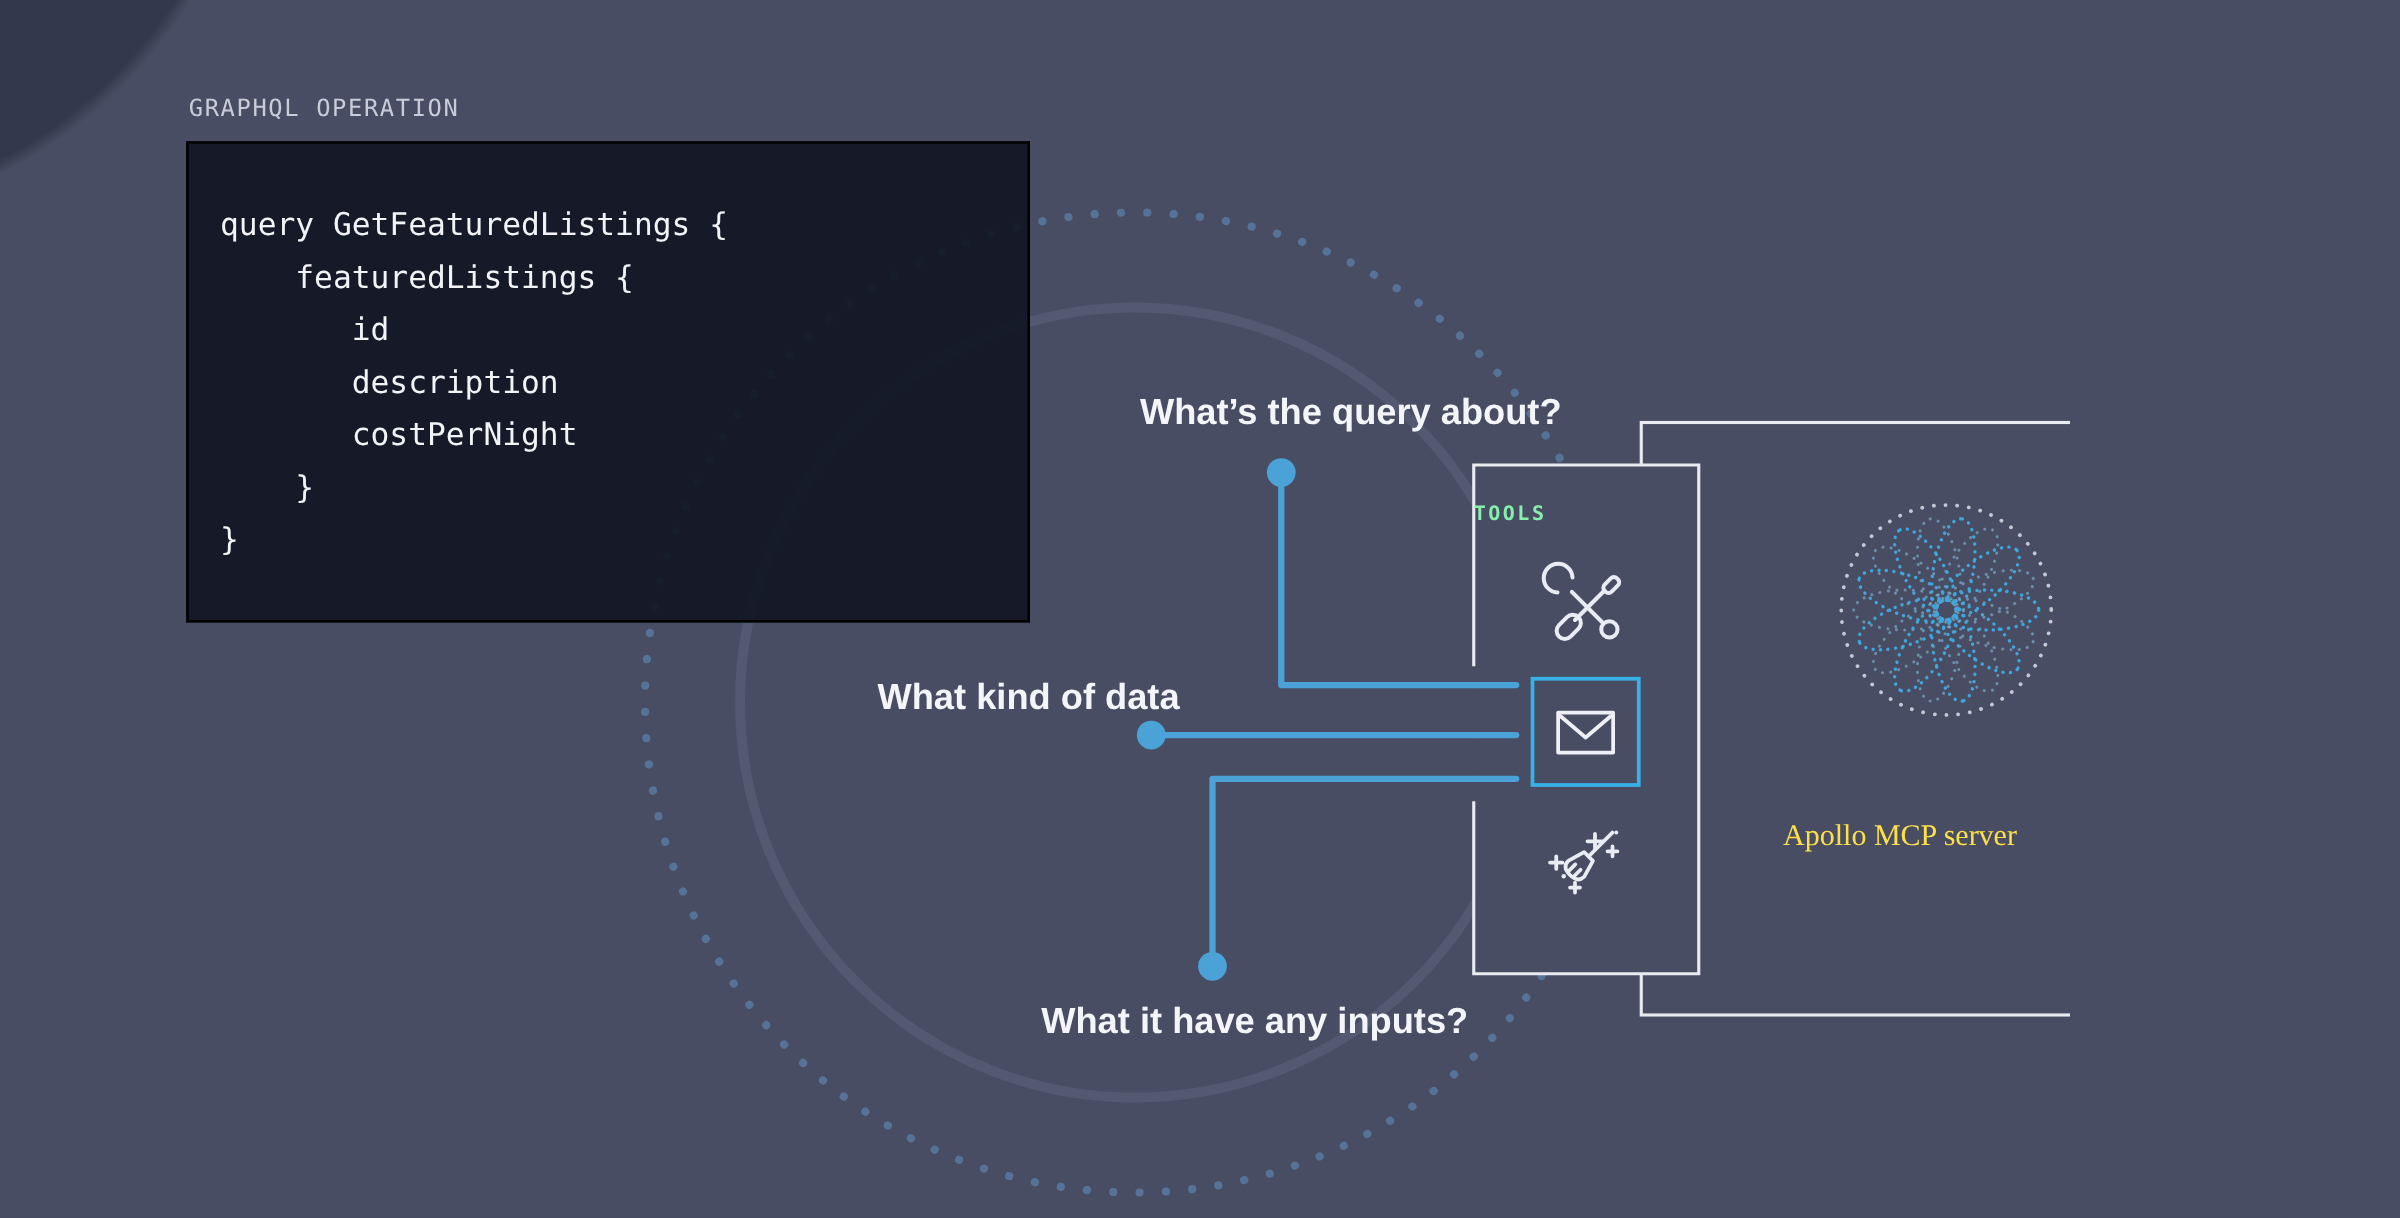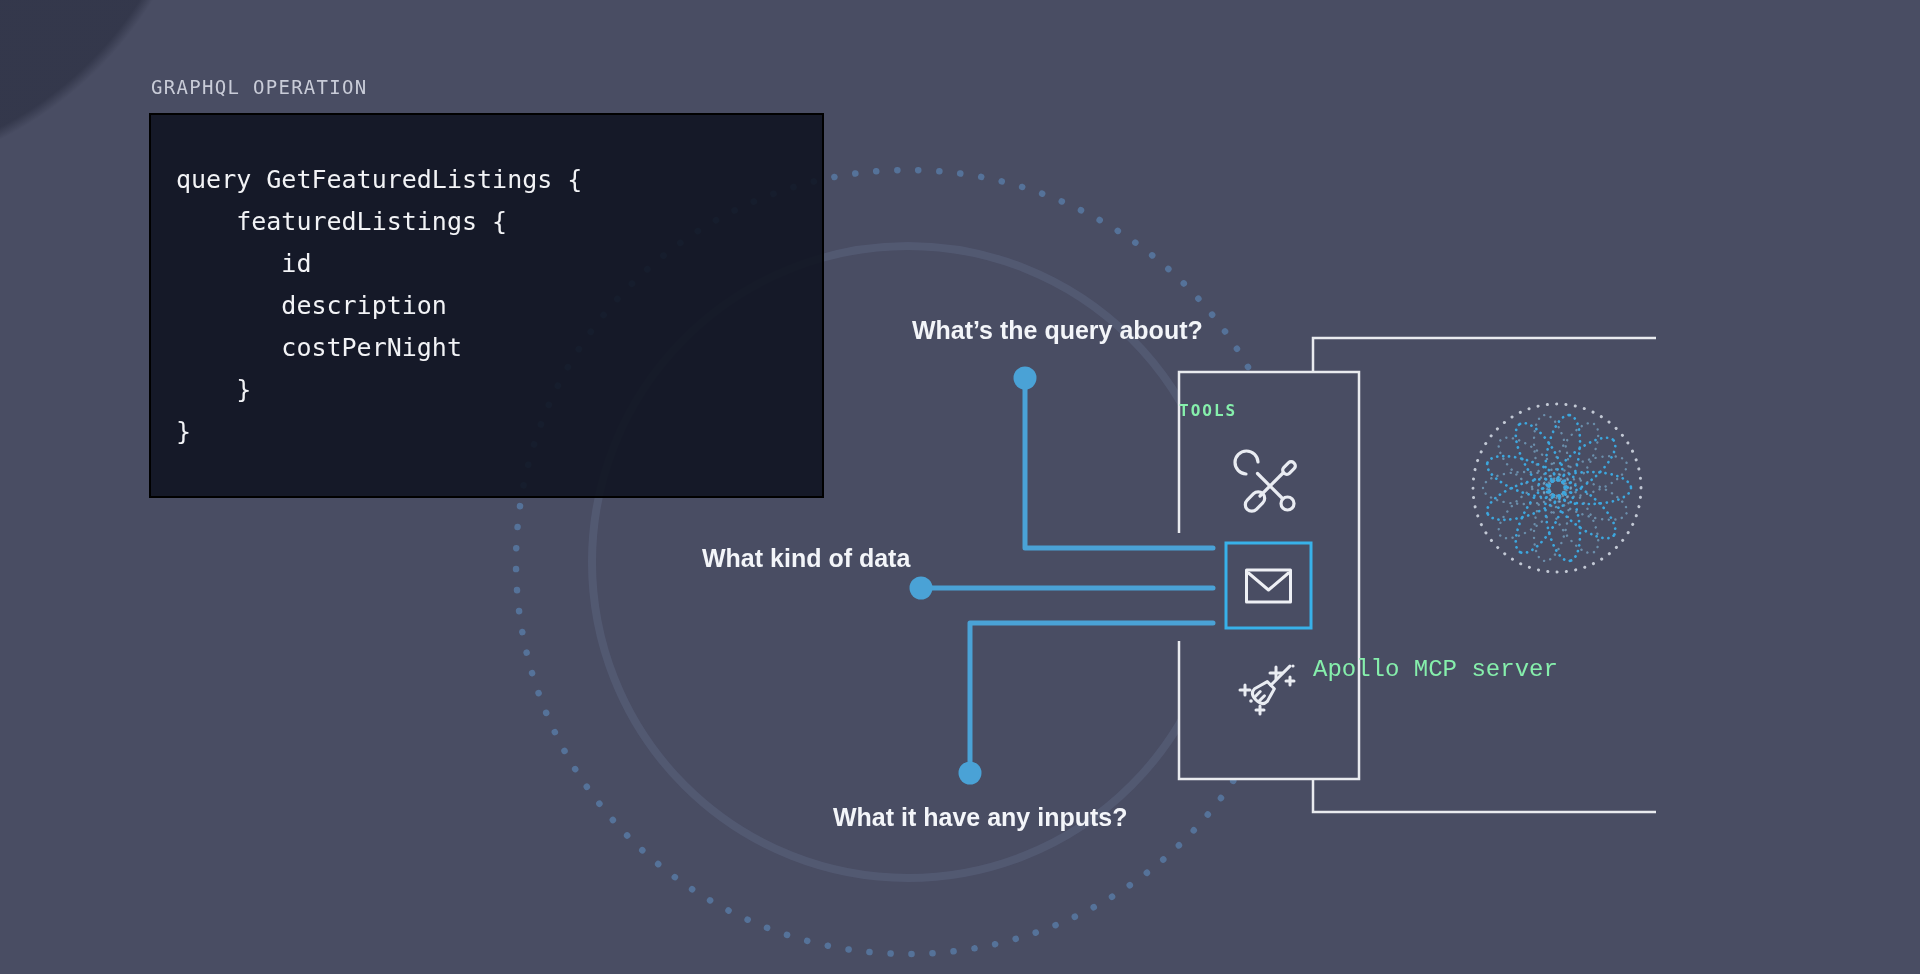--- a/index.html
+++ b/index.html
@@ -30,32 +30,32 @@
     font-size:25px;line-height:42px;color:#f2f3f6;
     white-space:pre;
   }
   #graphql-label{
     left:151px;top:76px;z-index:3;
     font-family:"DejaVu Sans Mono",monospace;
     font-size:19px;letter-spacing:1.3px;color:#c9ccd8;
   }
   #main-art{position:absolute;left:0;top:0;z-index:4;}
   .annotation{
-    z-index:5;color:#f3f5f9;font-weight:bold;font-size:25px;line-height:42px;
+    z-index:5;color:#f3f5f9;font-weight:bold;font-size:29px;line-height:42px;
     font-family:"Liberation Sans",sans-serif;white-space:nowrap;
   }
   #tools-title{
     left:1179px;top:401px;width:180px;z-index:5;
     font-family:"DejaVu Sans Mono",monospace;font-weight:bold;
     font-size:16px;letter-spacing:2px;color:#86efac;
   }
   #apollo-label{
-    left:1313px;top:656px;width:414px;z-index:5;
-    font-family:Liberation Mono, monospace;
-    font-size:24px;color:#86efac;
+    left:1313px;top:656px;width:414px;text-align:center;z-index:5;
+    font-family:Liberation Serif, serif;
+    font-size:24px;color:#fde047;
   }
 </style>
 </head>
 <body>
 
 <div id="canvas">
 
   <svg id="bg-decor" width="1920" height="974" viewBox="0 0 1920 974">
     <circle cx="908" cy="562" r="316" fill="none" stroke="rgba(170,200,245,0.10)" stroke-width="8"></circle>
     <circle cx="908" cy="562" r="392" fill="none" stroke="rgba(100,160,220,0.45)" stroke-width="6.5" stroke-linecap="round" stroke-dasharray="0.1 21"></circle>

